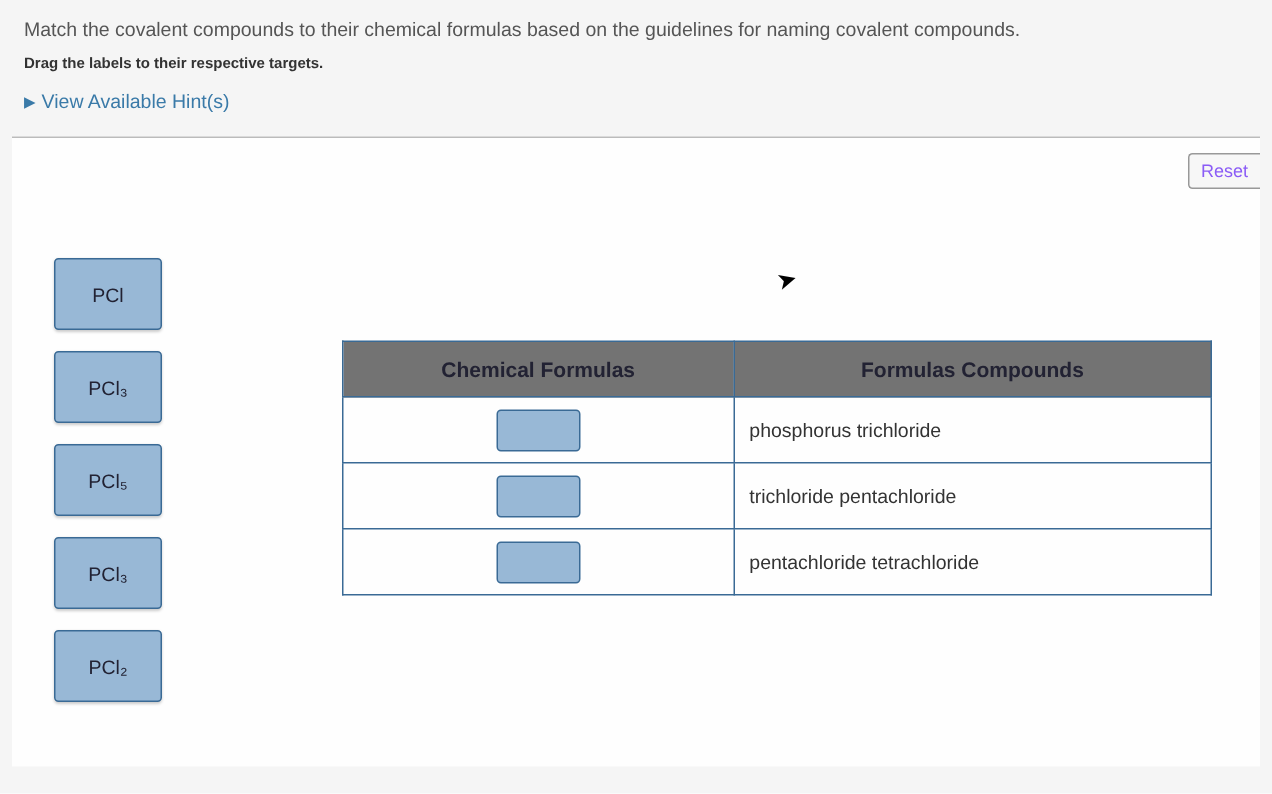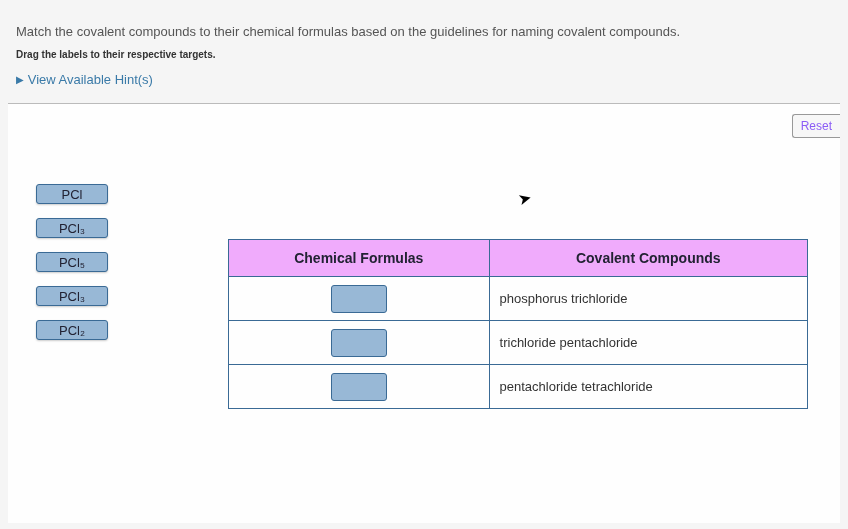--- a/index.html
+++ b/index.html
@@ -11,21 +11,20 @@
       overflow: hidden;
       color: #333;
     }
     .header-area {
       padding: 12px 16px 8px 16px;
     }
     .question-text {
       font-size: 13px;
       color: #555;
       margin-bottom: 10px;
-      margin-top: 12px;
     }
     .instruction {
       font-size: 10px;
       font-weight: bold;
       color: #333;
       margin-bottom: 12px;
     }
     .hints-link {
       font-size: 13px;
       color: #3a7aa8;
@@ -61,41 +60,41 @@
     .labels-column {
       position: absolute;
       left: 28px;
       top: 80px;
       display: flex;
       flex-direction: column;
       gap: 14px;
     }
     .label-chip {
       width: 72px;
-      height: 20px;
+      height: 48px;
       background: #98b8d6;
       border: 1px solid #3a6a95;
       border-radius: 3px;
       display: flex;
       align-items: center;
       justify-content: center;
       font-size: 13px;
       color: #223;
       cursor: grab;
       box-shadow: 0 1px 2px rgba(0,0,0,0.2);
     }
     .match-table {
       position: absolute;
       left: 220px;
       top: 135px;
       border-collapse: collapse;
       width: 580px;
     }
     .match-table th {
-      background: #f0abfc;
+      background: #737373;
       border: 1px solid #3a6a95;
       padding: 10px 8px;
       font-size: 14px;
       font-weight: bold;
       color: #223;
     }
     .match-table td {
       border: 1px solid #3a6a95;
       padding: 6px 10px;
       height: 44px;
@@ -145,21 +144,21 @@
     <div class="label-chip">PCl₃</div>
     <div class="label-chip">PCl₅</div>
     <div class="label-chip">PCl₃</div>
     <div class="label-chip">PCl₂</div>
   </div>
 
   <table class="match-table">
     <thead>
       <tr>
         <th class="formula-col">Chemical Formulas</th>
-        <th class="compound-col">Covalent Compounds</th>
+        <th class="compound-col">Formulas Compounds</th>
       </tr>
     </thead>
     <tbody>
       <tr>
         <td class="formula-col">
             <div class="drop-target"></div>
           </td>
         <td class="compound-col">phosphorus trichloride</td>
       </tr>
       <tr>

